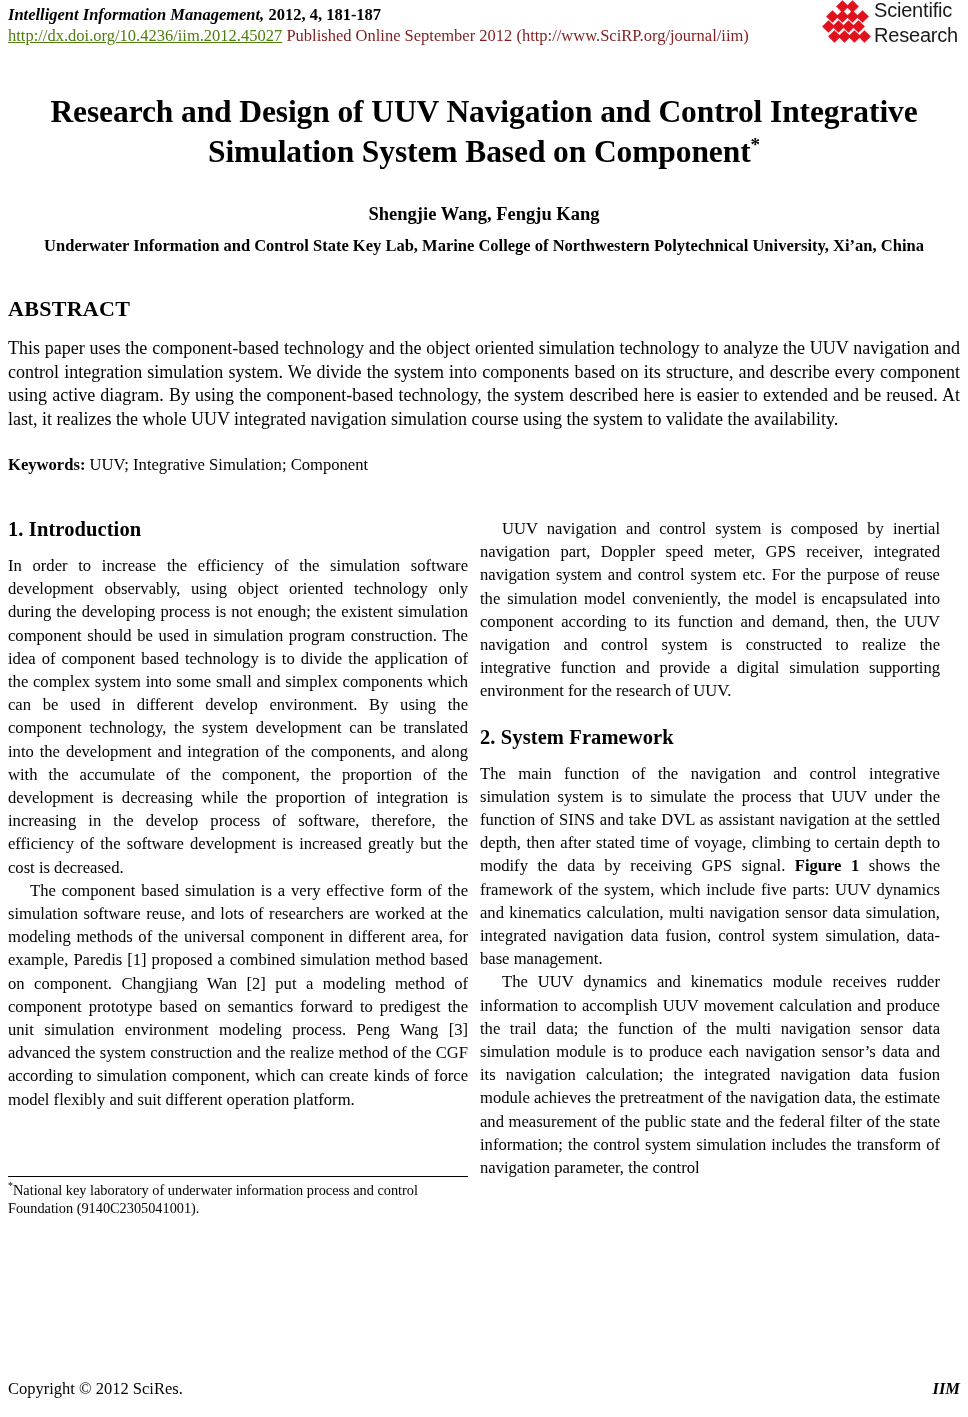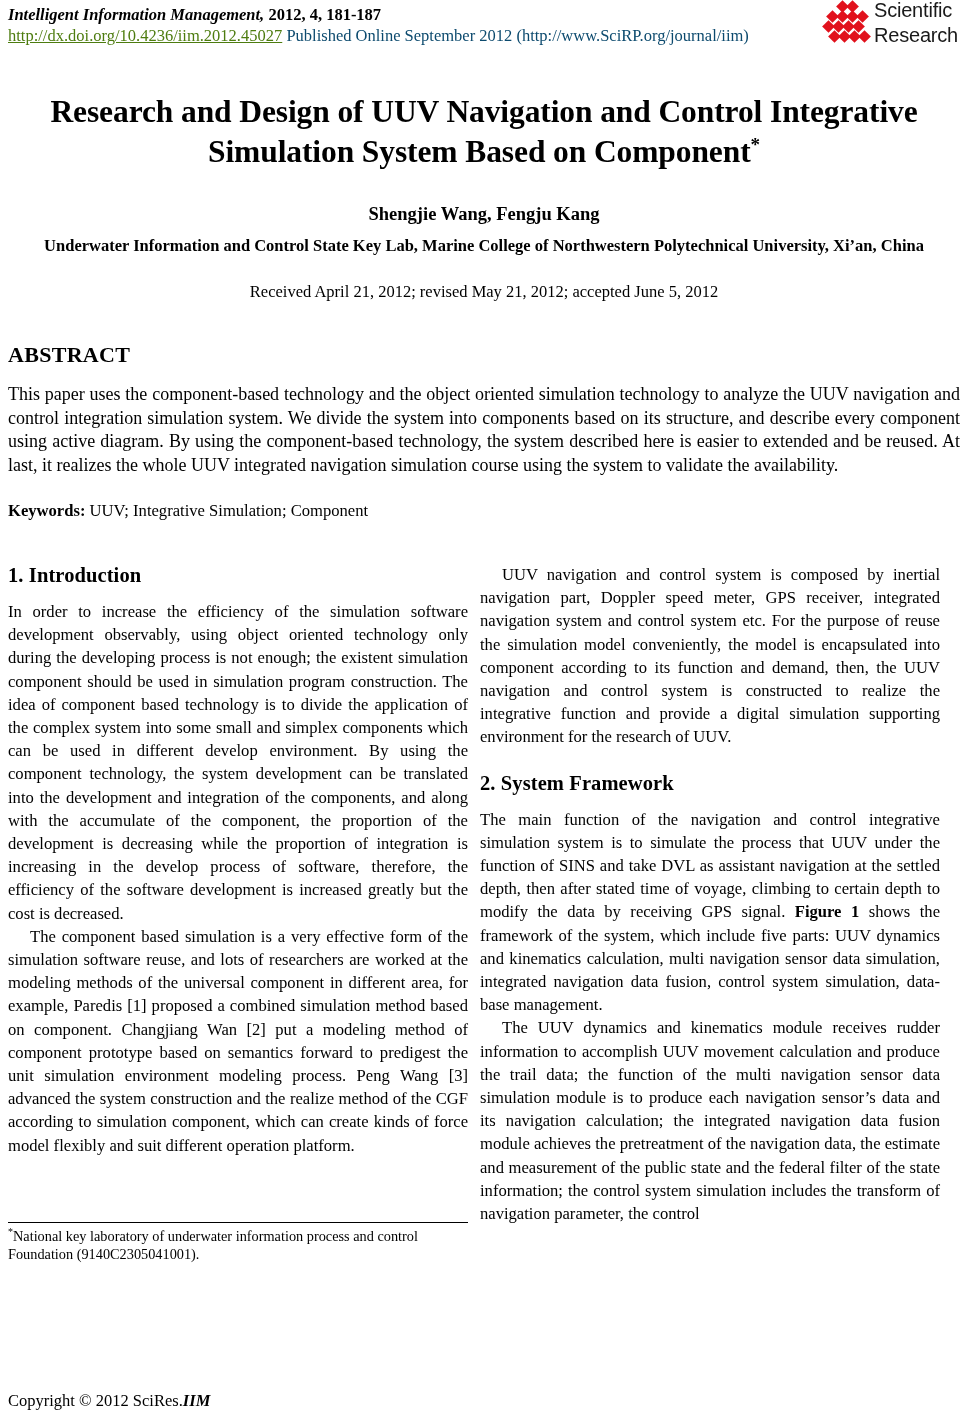--- a/index.html
+++ b/index.html
@@ -49,21 +49,21 @@
   .doi-line {
     font-size: 16.5px;
     line-height: 22px;
     white-space: nowrap;
   }
   .doi-link {
     color: #4d7c0f;
     text-decoration: underline;
   }
   .doi-rest {
-    color: #0c4a6e;
+    color: #7f1d1d;
   }
 
   
   .publisher-logo {
     position: absolute;
     right: 0px;
     top: 0px;
     width: 136px;
     height: 52px;
   }
@@ -216,23 +216,23 @@
     font-size: 10px;
     vertical-align: super;
     line-height: 0;
   }
 
   
   .footer {
     position: absolute;
     left: 8px;
     right: 8px;
-    bottom: 6px;
+    bottom: 18px;
     display: flex;
-    justify-content: flex-start;
+    justify-content: space-between;
     align-items: baseline;
     font-size: 16.5px;
     line-height: 21px;
   }
   .footer-right {
     font-style: italic;
     font-weight: bold;
   }
 </style>
 </head>
@@ -272,21 +272,20 @@
         <div>Research</div>
       </div>
     </div>
   </div>
 
   <div class="title-block">
     <h1 class="paper-title"><span>Research and Design of UUV Navigation and Control Integrative Simulation System Based on Component</span><span class="title-star">*</span></h1>
 
     <div class="authors">Shengjie Wang, Fengju Kang</div>
     <div class="affiliation">Underwater Information and Control State Key Lab, Marine College of Northwestern Polytechnical University, Xi’an, China</div>
-    <div class="dates">Received April 21, 2012; revised May 21, 2012; accepted June 5, 2012</div>
   </div>
 
   <div class="abstract-head">ABSTRACT</div>
   <p class="abstract-body">This paper uses the component-based technology and the object oriented simulation technology to analyze the UUV navigation and control integration simulation system. We divide the system into components based on its structure, and describe every component using active diagram. By using the component-based technology, the system described here is easier to extended and be reused. At last, it realizes the whole UUV integrated navigation simulation course using the system to validate the availability.</p>
 
   <div class="keywords"><b>Keywords:</b><span> UUV; Integrative Simulation; Component</span></div>
 
   <div class="columns">
 
     <div class="col col-left">

